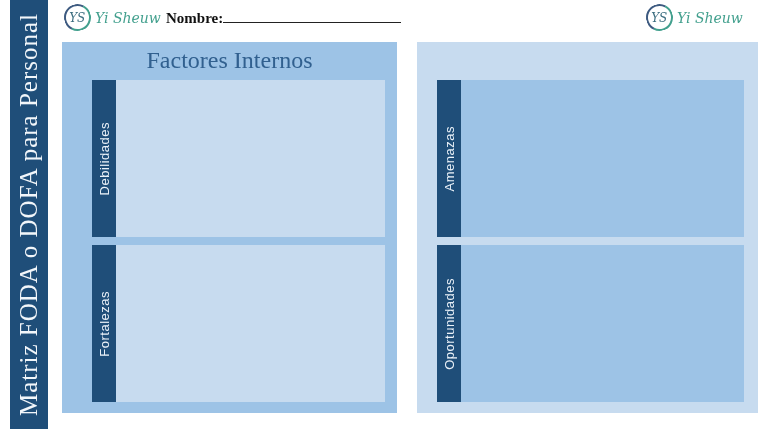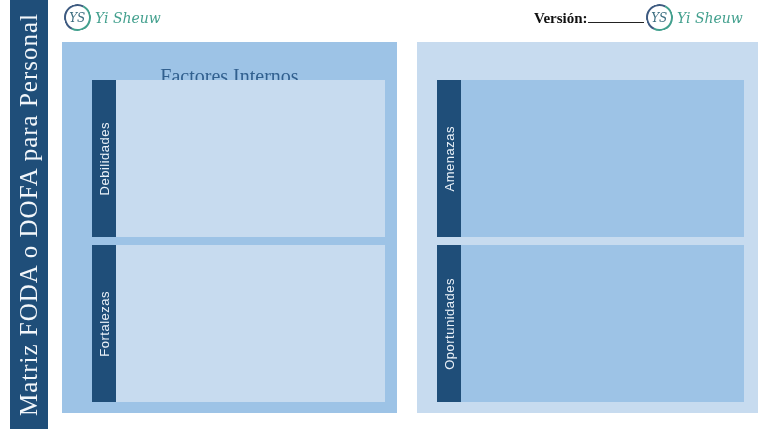--- a/index.html
+++ b/index.html
@@ -37,21 +37,21 @@
           vertical-align:baseline; }
   .line-nombre  { width:178px; }
   .line-fecha   { width:50px; }
   .line-version { width:56px; }
 
   
   .panel { position:absolute; top:42px; height:371px; }
   .panel-internos { left:62px;  width:335px; background:#9DC3E6; }
   .panel-externos { left:417px; width:341px; background:#C7DBEF; }
   .panel-title { height:34px; line-height:36px; text-align:center;
-                 font-size:20px; color:#31608F; font-family:"Liberation Serif", serif;margin-top:16px; }
+                 font-size:24px; color:#31608F; font-family:"Liberation Serif", serif; }
   .sections { position:absolute; top:38px; bottom:11px; display:flex;
               flex-direction:column; gap:8px; }
   .panel-internos .sections { left:30px; right:12px; }
   .panel-externos .sections { left:20px; right:14px; }
   .section { flex:1 1 0; display:flex; }
   .tab { flex:0 0 24px; background:#1F4E79; display:flex; align-items:center;
          justify-content:center; }
   .tab .vlabel { writing-mode:vertical-rl; transform:rotate(180deg); color:#EAF1F8;
                  font-size:13px; font-family:"Liberation Sans", sans-serif;
                  letter-spacing:0.5px; white-space:nowrap; }
@@ -70,25 +70,25 @@
 
   <div class="hdr">
 
     <div class="logo logo-left">
       <span class="logo-circle">
         <i>YS</i>
       </span>
       <span class="logo-script">Yi Sheuw</span>
     </div>
 
+    <div class="fld fld-nombre">
+      <span>Nombre:</span><span class="line line-nombre"></span>
+    </div>
 
 
-    <div class="fld fld-version">
-      <span>Versión:</span><span class="line line-version"></span>
-    </div>
 
     <div class="logo logo-right">
       <span class="logo-circle">
         <i>YS</i>
       </span>
       <span class="logo-script">Yi Sheuw</span>
     </div>
   </div>
 
   <div class="panel panel-internos">

